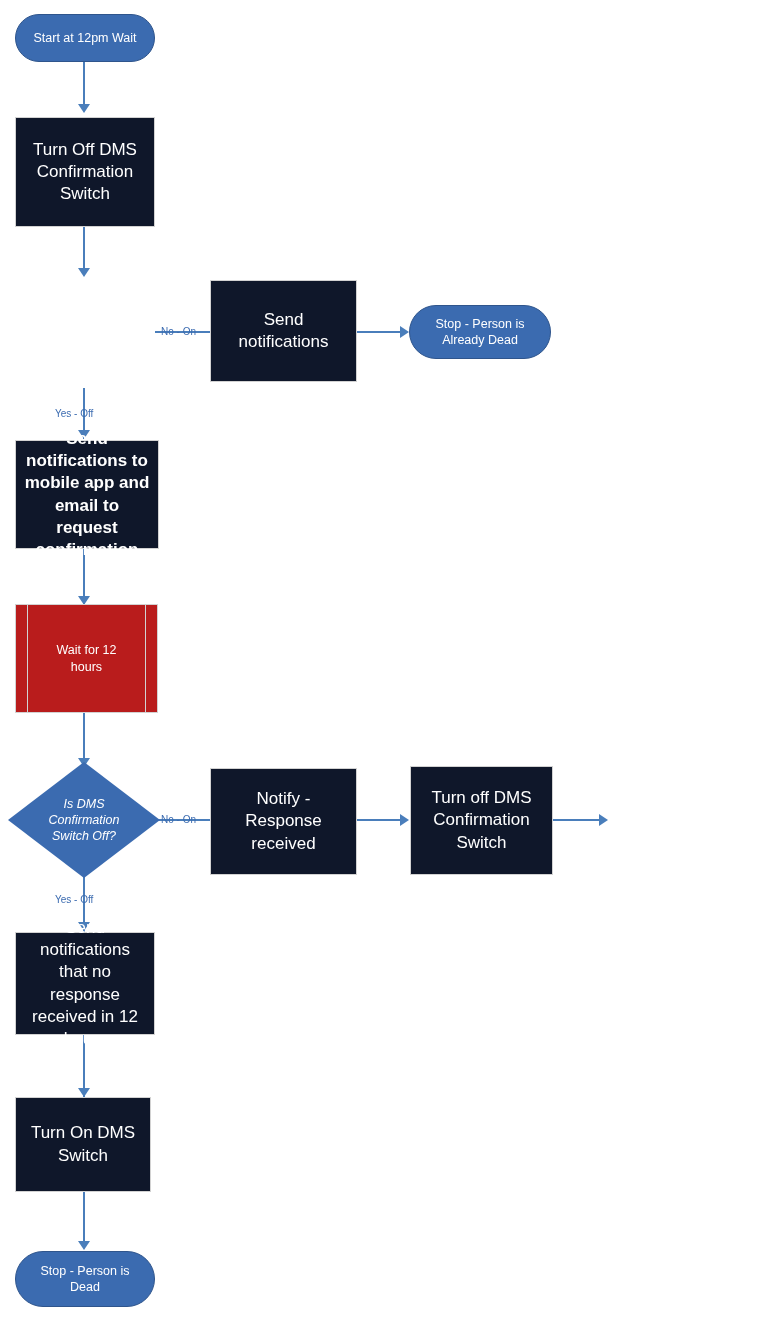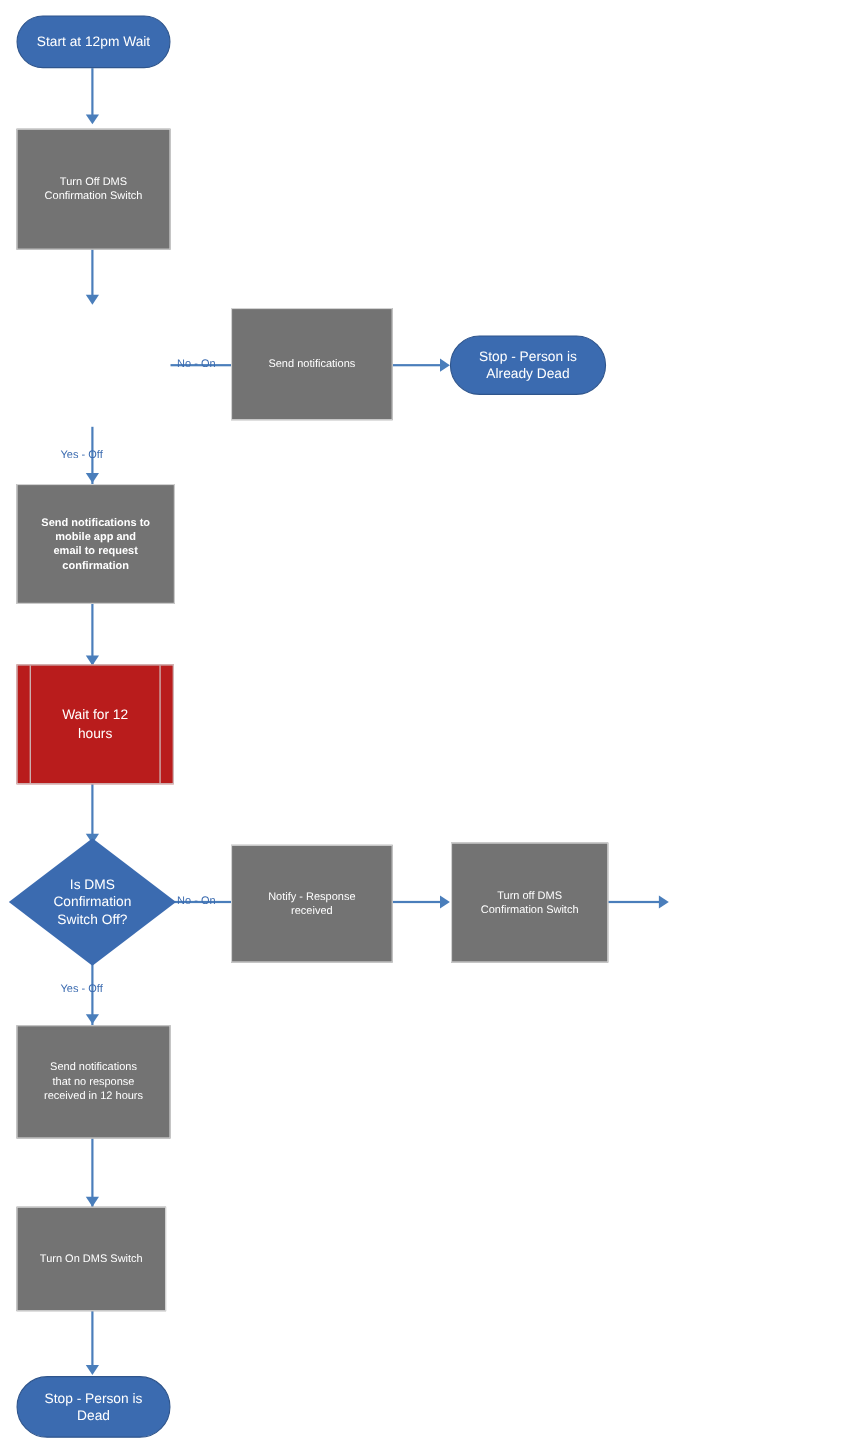--- a/index.html
+++ b/index.html
@@ -27,23 +27,23 @@
     justify-content: center;
     text-align: center;
     color: #ffffff;
     line-height: 1.30;
     white-space: pre-line;
     z-index: 3;
   }
 
   
   .process {
-    background: #737373;
+    background: #0f172a;
     border: 1px solid #D2D2D2;
-    font-size: 10px;
+    font-size: 17px;
     padding: 0 6px;
   }
 
   
   .terminator {
     background: #3B6BB0;
     border: 1px solid #2F558C;
     border-radius: 999px;
     font-size: 12.5px;
     padding: 0 10px;
@@ -173,21 +173,21 @@
 email to request
 confirmation</div>
 
   <div class="node predefined" style="left:15px; top:604px; width:143px; height:109px;">
     <span class="bar left"></span>
     <span class="bar right"></span>
     <span>Wait for 12
 hours</span>
   </div>
 
-  <div class="node decision" style="left:8px; top:762px; width:152px; height:116px;">
+  <div class="node decision" style="left:8px; top:762px; width:152px; height:116px;font-style:italic;">
     <svg class="diamond-bg" viewBox="0 0 152 116" preserveAspectRatio="none">
       <polygon points="76,0 152,58 76,116 0,58" fill="#3B6BB0"></polygon>
     </svg>
     <span class="dlabel">Is DMS
 Confirmation
 Switch Off?</span>
   </div>
 
   <div class="node process" style="left:210px; top:768px; width:147px; height:107px;">Notify - Response
 received</div>

